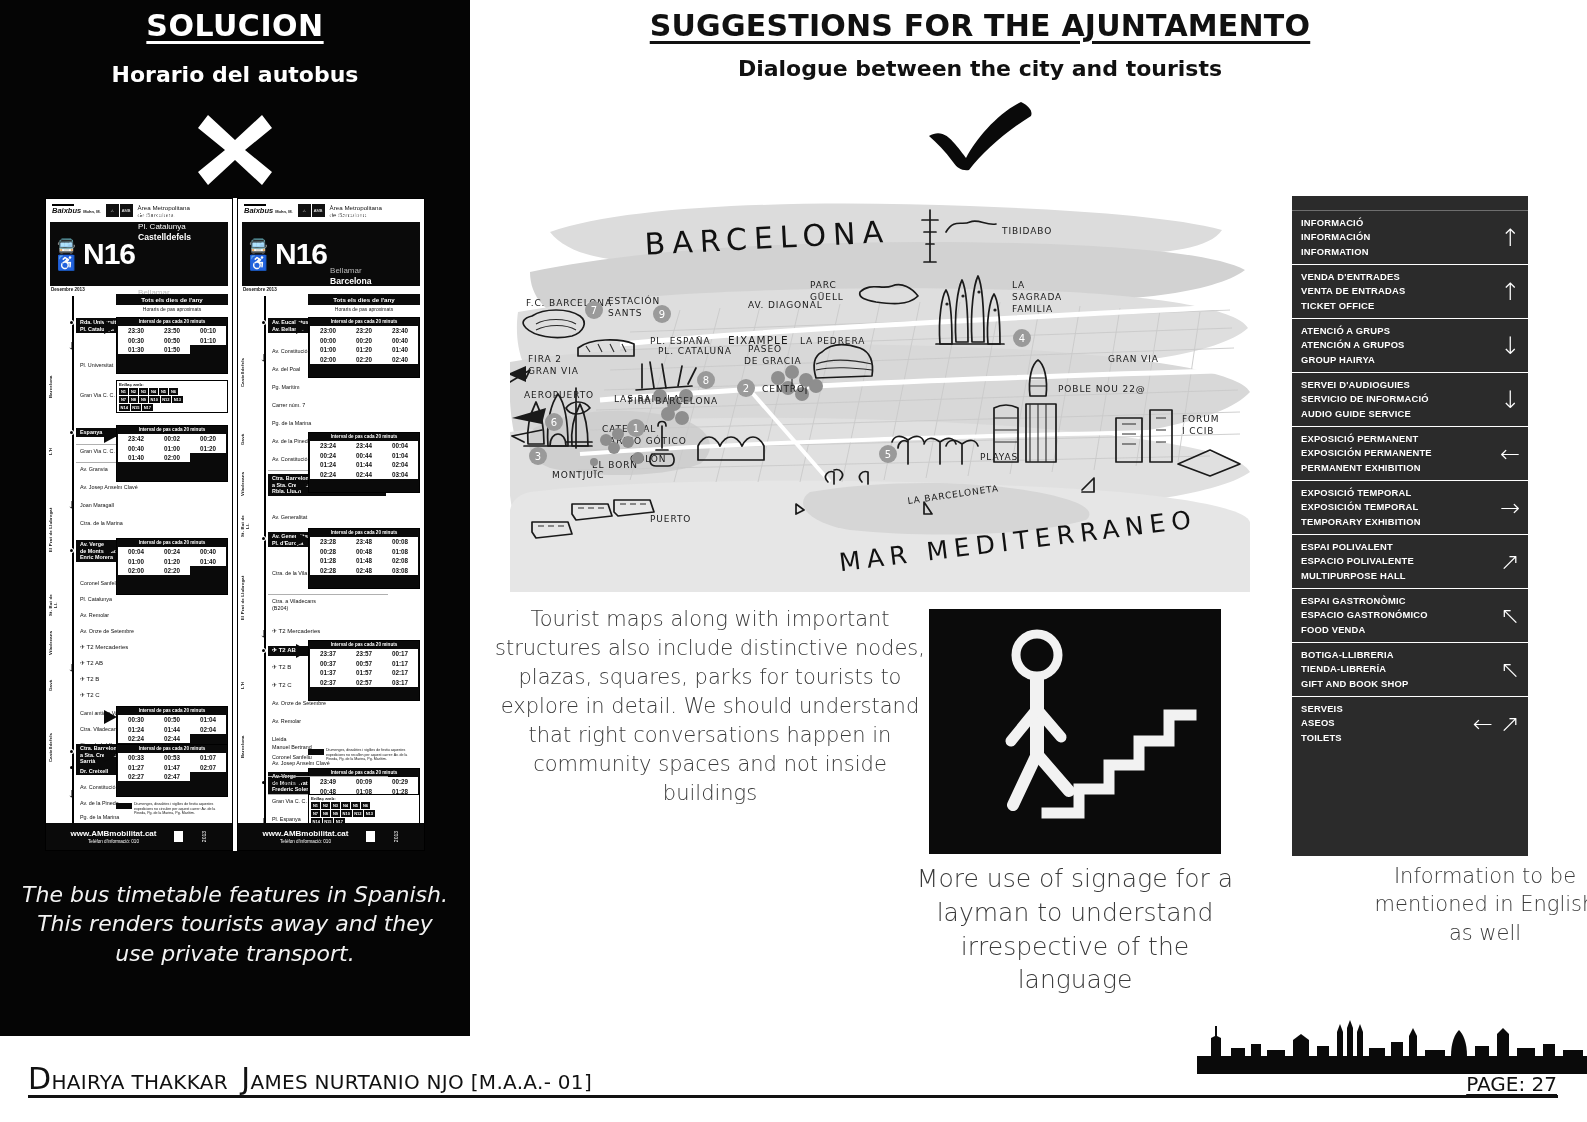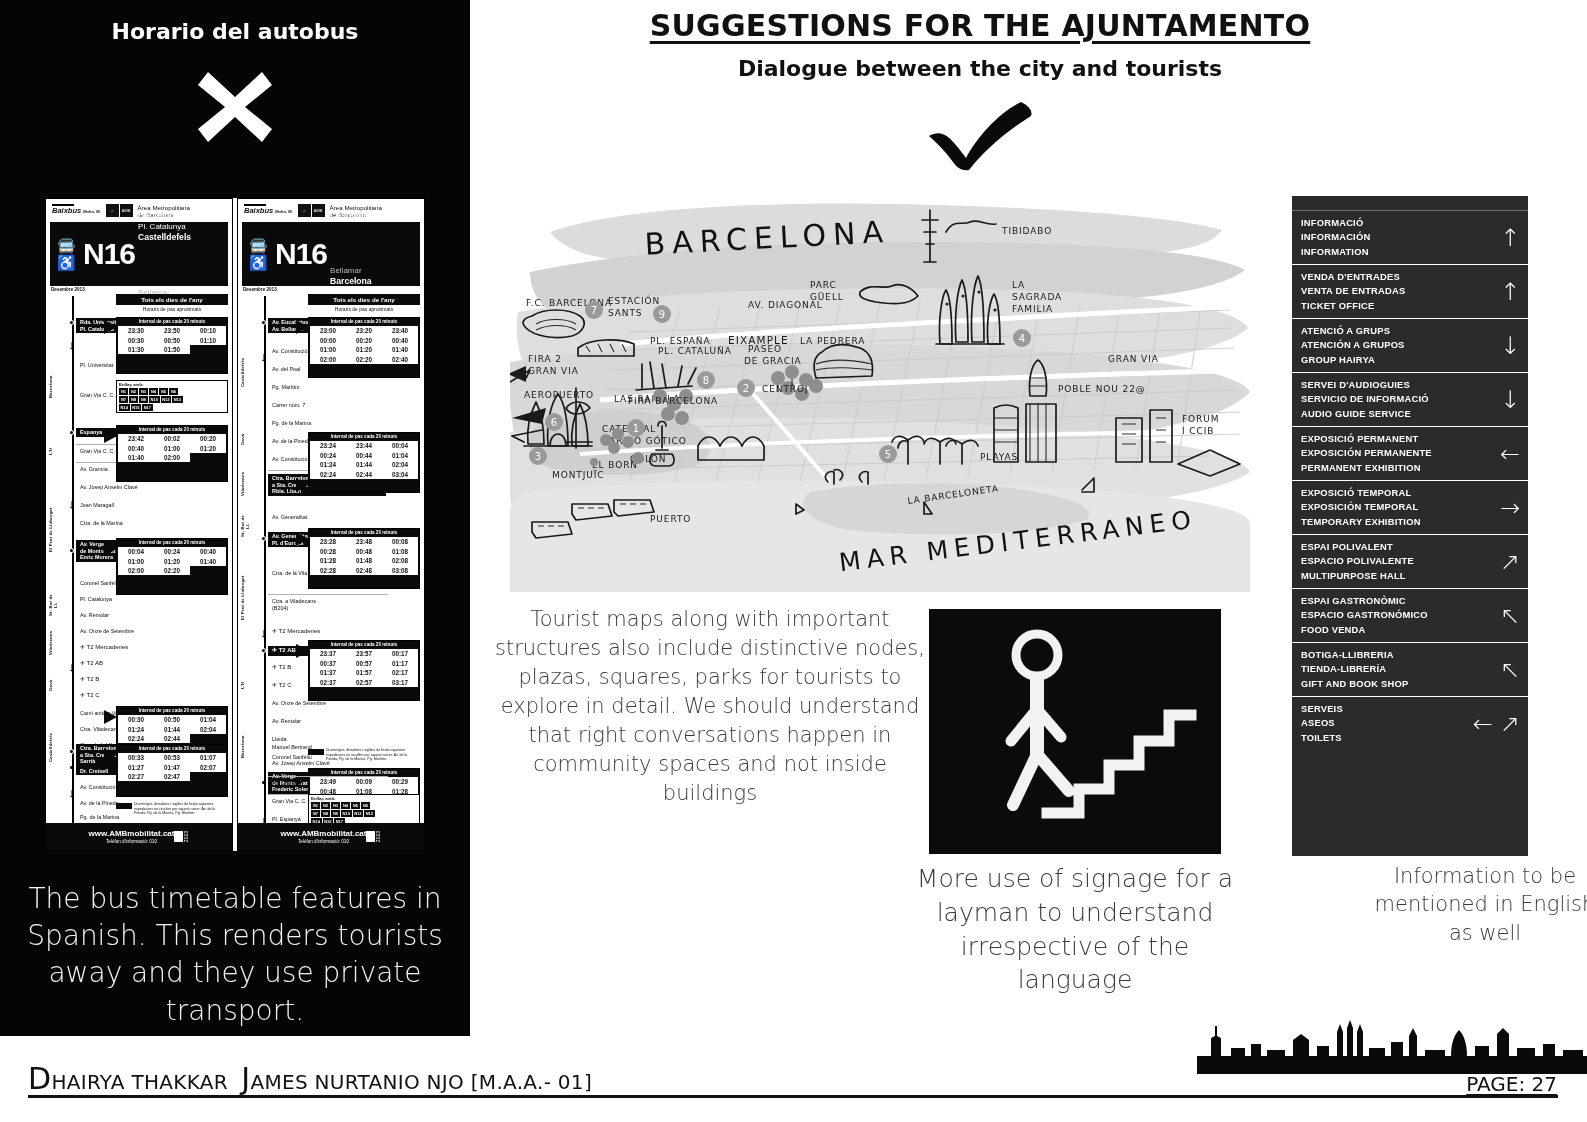--- a/index.html
+++ b/index.html
@@ -21,22 +21,22 @@
     margin-top:8px; text-decoration:underline; text-underline-offset:5px;
     font-family:"DejaVu Sans", sans-serif;
   }
   .left-sub{
     text-align:center; font-weight:bold; font-size:22px; margin-top:19px;
     font-family:"DejaVu Sans", sans-serif;
   }
   .cross-wrap{ display:flex; justify-content:center; margin-top:22px; }
   .left-caption{
     position:absolute; left:22px; right:22px; top:880px;
-    text-align:center; font-size:28px; line-height:1.33;
-    font-family:"DejaVu Sans", sans-serif; font-weight:300; color:#f2f2f2;
+    text-align:center; font-size:22px; line-height:1.33;
+    font-family:"DejaVu Sans", sans-serif; font-weight:300; color:#f2f2f2;font-style:italic;
   }
 
   
   .tt-wrap{
     position:absolute; left:45px; top:198px; width:380px; height:653px;
     display:flex; gap:4px; background:#fff;
   }
   .leaflet{
     width:188px; height:100%; background:#fff; position:relative;
     border:1px solid #000; overflow:hidden;
@@ -112,21 +112,21 @@
   .enllac .t{ font-size:4.4px; font-weight:bold; }
   .enllac .row{ display:flex; gap:1px; margin-top:1px; }
   .enllac .n{ background:#0a0a0a;color:#fff;font-size:4px;font-weight:bold;
               padding:1px 1.6px; min-width:9px; text-align:center; }
   .note{ position:absolute; display:flex; gap:2px; }
   .note .blk{ width:16px;height:6px;background:#0a0a0a; flex:none; margin-top:1px;}
   .note .tx{ font-size:3.6px; line-height:1.28; }
 
   .lf-foot{
     position:absolute; left:0; right:0; bottom:0; background:#0a0a0a; color:#fff;
-    height:27px; display:flex; align-items:center; justify-content:center; gap:0;
+    height:27px; display:flex; align-items:center; justify-content:center; gap:18px;
   }
   .lf-foot .w{ font-size:8px; font-weight:bold; text-align:center; line-height:1.25;}
   .lf-foot .w .s{ font-size:4.6px; font-weight:500; display:block; }
   .lf-foot .qr{ width:9px;height:11px;background:#fff; }
   .lf-foot .yr{ font-size:5px; writing-mode:vertical-rl; transform:rotate(180deg); }
 
   
   .head-title{
     position:absolute; left:520px; top:8px; width:920px; text-align:center;
     font-size:30px; font-weight:bold; font-family:"DejaVu Sans", sans-serif;
@@ -198,20 +198,23 @@
   .page-no{
     position:absolute; right:30px; bottom:26px; font-size:20px;
     font-family:"DejaVu Sans", sans-serif; text-decoration:underline;
     text-underline-offset:3px;
   }
 </style>
 </head>
 <body>
 
 <div class="left-panel">
+  <div class="left-title">
+    <span>SOLUCION</span>
+  </div>
   <div class="left-sub">Horario del autobus</div>
 
   <div class="cross-wrap">
     <svg width="82" height="82" viewBox="0 0 82 82">
       <path d="M14 6 L41 31 L68 6 L78 19 L51 41 L78 63 L68 76 L41 51 L14 76 L4 63 L31 41 L4 19 Z" fill="#fff"></path>
     </svg>
   </div>
 
   <div class="left-caption">The bus timetable features in Spanish. This renders tourists away and they use private transport.</div>
 </div>

